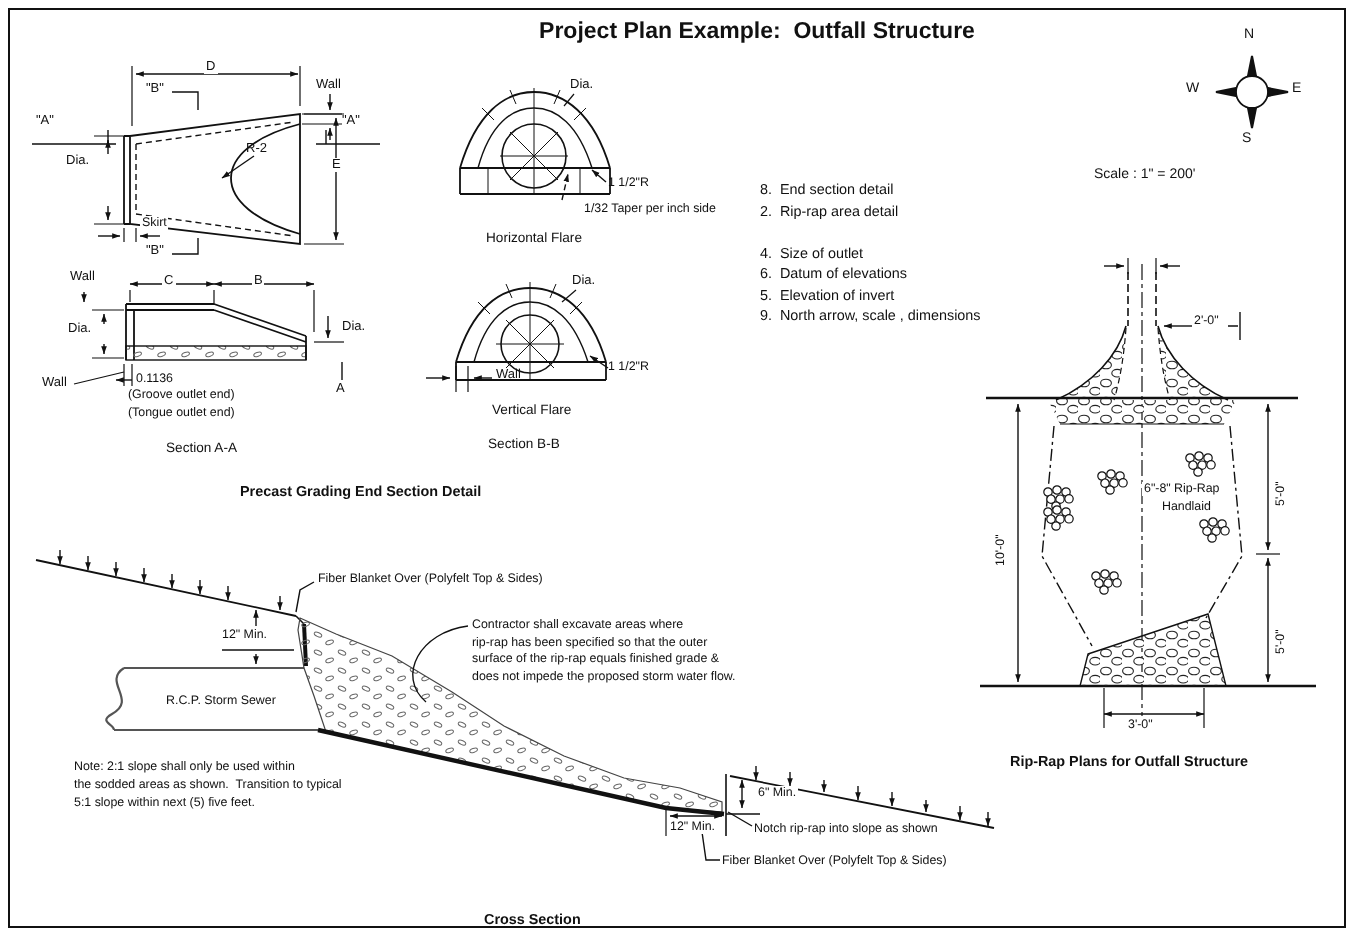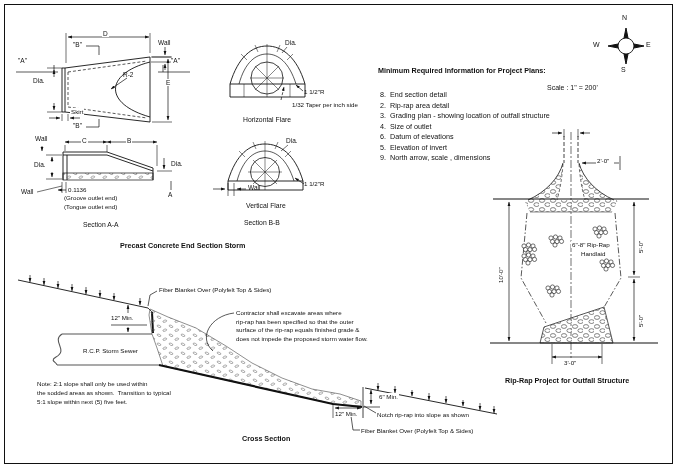--- a/index.html
+++ b/index.html
@@ -231,31 +231,30 @@
     <line x1="128" y1="327" x2="128" y2="332" stroke-width="0.7" marker-end="url(#ar)"></line>
     <path d="M111,325 L147,325" stroke-width="0.7"></path>
 
     <path d="M157,291 L150,295 L148,306" stroke-width="0.7"></path>
     <path d="M234,313 C210,316 198,338 213,351" stroke-width="0.7"></path>
     <path d="M376,413 L364,406" stroke-width="0.7"></path>
     <path d="M360,430 L353,430 L351,416" stroke-width="0.7"></path>
   </g>
 </svg>
 
+  <div class="t title">Project Plan Example:  Outfall Structure</div>
 
   <span class="t s7" style="left:622px;top:14px">N</span>
   <span class="t s7" style="left:593px;top:41px">W</span>
   <span class="t s7" style="left:646px;top:41px">E</span>
   <span class="t s7" style="left:621px;top:66px">S</span>
   <span class="t s7" style="left:547px;top:84px">Scale : 1" = 200'</span>
 
-  <div class="t s72 b" style="left:378px;top:67px">Minimum Required Information for Project Plans:</div>
   <div class="t s72" style="left:380px;top:91px">8.  End section detail</div>
   <div class="t s72" style="left:380px;top:102px">2.  Rip-rap area detail</div>
-  <div class="t s72" style="left:380px;top:112px">3.  Grading plan - showing location of outfall structure</div>
   <div class="t s72" style="left:380px;top:123px">4.  Size of outlet</div>
   <div class="t s72" style="left:380px;top:133px">6.  Datum of elevations</div>
   <div class="t s72" style="left:380px;top:144px">5.  Elevation of invert</div>
   <div class="t s72" style="left:380px;top:154px">9.  North arrow, scale , dimensions</div>
 
   <span class="t bg" style="left:102px;top:30px">D</span>
   <span class="t" style="left:73px;top:41px">"B"</span>
   <span class="t" style="left:158px;top:39px">Wall</span>
   <span class="t" style="left:18px;top:57px">"A"</span>
   <span class="t" style="left:171px;top:57px">"A"</span>
@@ -270,51 +269,51 @@
   <span class="t bg" style="left:126px;top:137px">B</span>
   <span class="t" style="left:34px;top:161px">Dia.</span>
   <span class="t" style="left:171px;top:160px">Dia.</span>
   <span class="t" style="left:21px;top:188px">Wall</span>
   <span class="t" style="left:168px;top:191px">A</span>
   <span class="t s62" style="left:68px;top:186px">0.1136</span>
   <span class="t s62" style="left:64px;top:194px">(Groove outlet end)</span>
   <span class="t s62" style="left:64px;top:203px">(Tongue outlet end)</span>
   <span class="t cap68" style="left:83px;top:221px">Section A-A</span>
 
-  <span class="t cap" style="left:120px;top:242px">Precast Concrete End Section Storm</span>
+  <span class="t cap" style="left:120px;top:242px">Precast Grading End Section Detail</span>
 
   <span class="t" style="left:285px;top:39px">Dia.</span>
   <span class="t s62" style="left:304px;top:88px">1 1/2"R</span>
   <span class="t s62" style="left:292px;top:101px">1/32 Taper per inch side</span>
   <span class="t cap68" style="left:243px;top:116px">Horizontal Flare</span>
 
   <span class="t" style="left:286px;top:137px">Dia.</span>
   <span class="t" style="left:248px;top:184px">Wall</span>
   <span class="t s62" style="left:304px;top:180px">1 1/2"R</span>
   <span class="t cap68" style="left:246px;top:202px">Vertical Flare</span>
   <span class="t cap68" style="left:244px;top:219px">Section B-B</span>
 
   <span class="t s62 bg" style="left:596px;top:157px">2'-0"</span>
   <span class="t s62 rot" style="left:497px;top:283px">10'-0"</span>
   <span class="t s62 rot" style="left:637px;top:253px">5'-0"</span>
   <span class="t s62 rot" style="left:637px;top:327px">5'-0"</span>
   <span class="t s62 bg" style="left:563px;top:359px">3'-0"</span>
   <span class="t s62 bg" style="left:571px;top:241px">6"-8" Rip-Rap</span>
   <span class="t s62 bg" style="left:580px;top:250px">Handlaid</span>
-  <span class="t cap" style="left:505px;top:377px">Rip-Rap Project for Outfall Structure</span>
+  <span class="t cap" style="left:505px;top:377px">Rip-Rap Plans for Outfall Structure</span>
 
   <span class="t s62" style="left:159px;top:286px">Fiber Blanket Over (Polyfelt Top &amp; Sides)</span>
   <span class="t s62 bg" style="left:110px;top:314px">12" Min.</span>
   <span class="t s62" style="left:83px;top:347px">R.C.P. Storm Sewer</span>
   <div class="t s62" style="left:236px;top:309px">Contractor shall excavate areas where</div>
   <div class="t s62" style="left:236px;top:318px">rip-rap has been specified so that the outer</div>
   <div class="t s62" style="left:236px;top:326px">surface of the rip-rap equals finished grade &amp;</div>
   <div class="t s62" style="left:236px;top:335px">does not impede the proposed storm water flow.</div>
   <div class="t s62" style="left:37px;top:380px">Note: 2:1 slope shall only be used within</div>
   <div class="t s62" style="left:37px;top:389px">the sodded areas as shown.  Transition to typical</div>
   <div class="t s62" style="left:37px;top:398px">5:1 slope within next (5) five feet.</div>
   <span class="t s62 bg" style="left:378px;top:393px">6" Min.</span>
   <span class="t s62 bg" style="left:334px;top:410px">12" Min.</span>
   <span class="t s62" style="left:377px;top:411px">Notch rip-rap into slope as shown</span>
   <span class="t s62" style="left:361px;top:427px">Fiber Blanket Over (Polyfelt Top &amp; Sides)</span>
-  <span class="t cap" style="left:242px;top:435px">Cross Section</span>
+  <span class="t cap" style="left:242px;top:456px">Cross Section</span>
 
 </div>
 
 </body></html>

